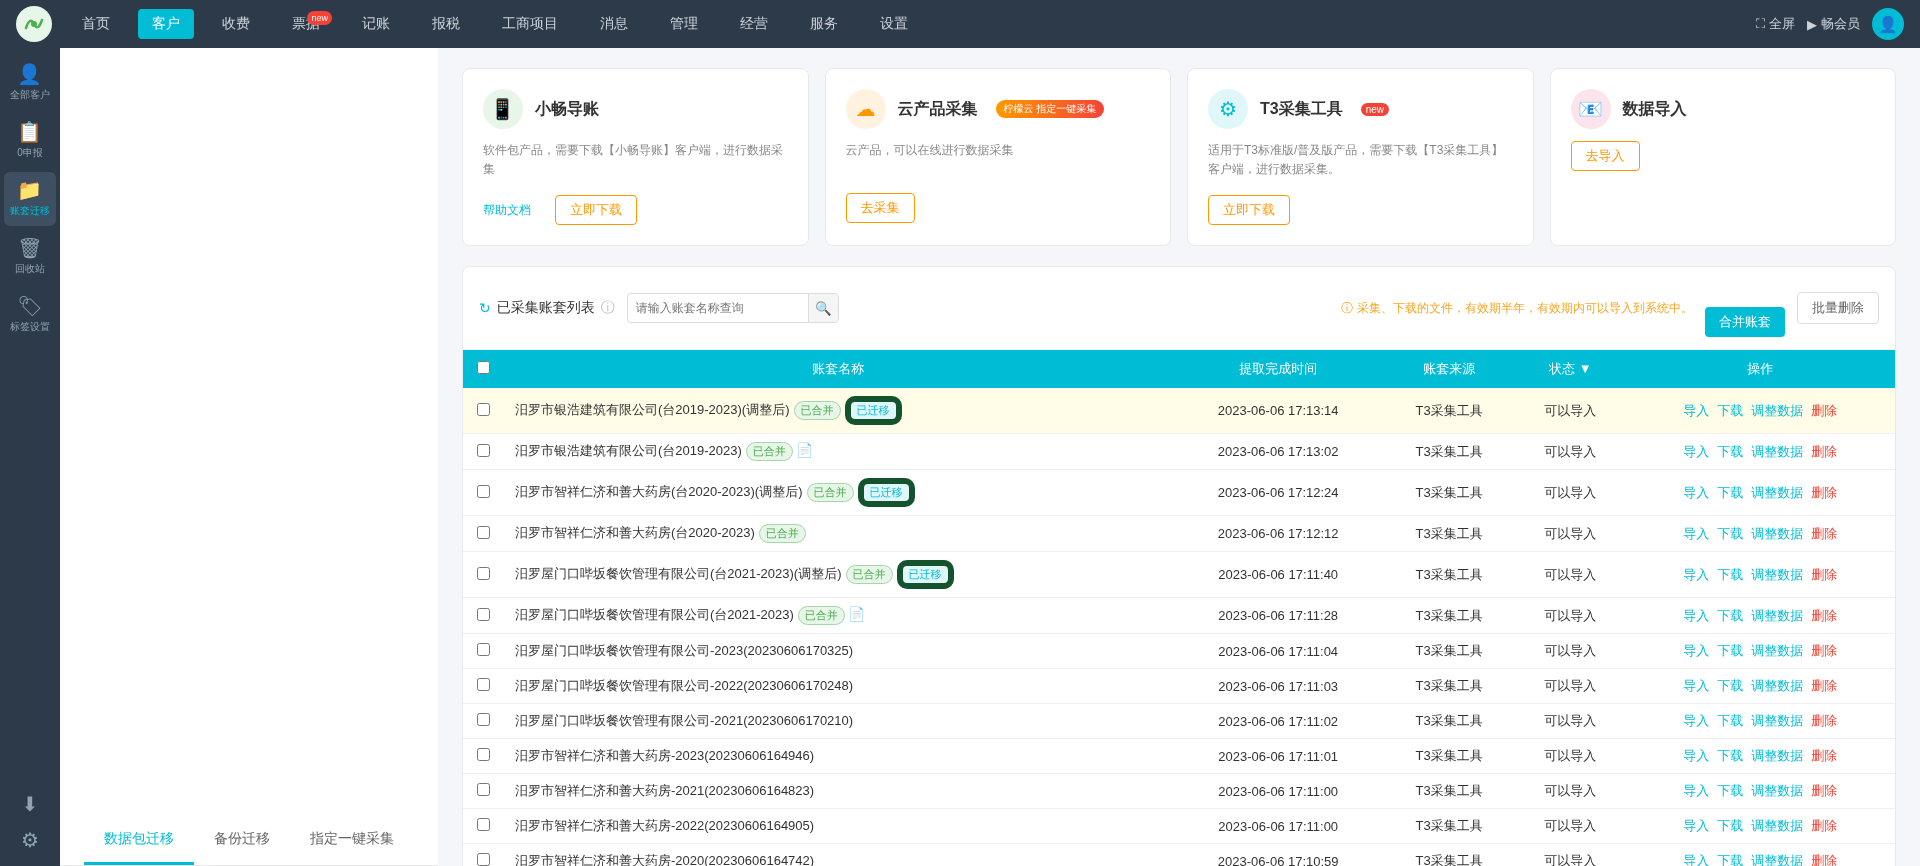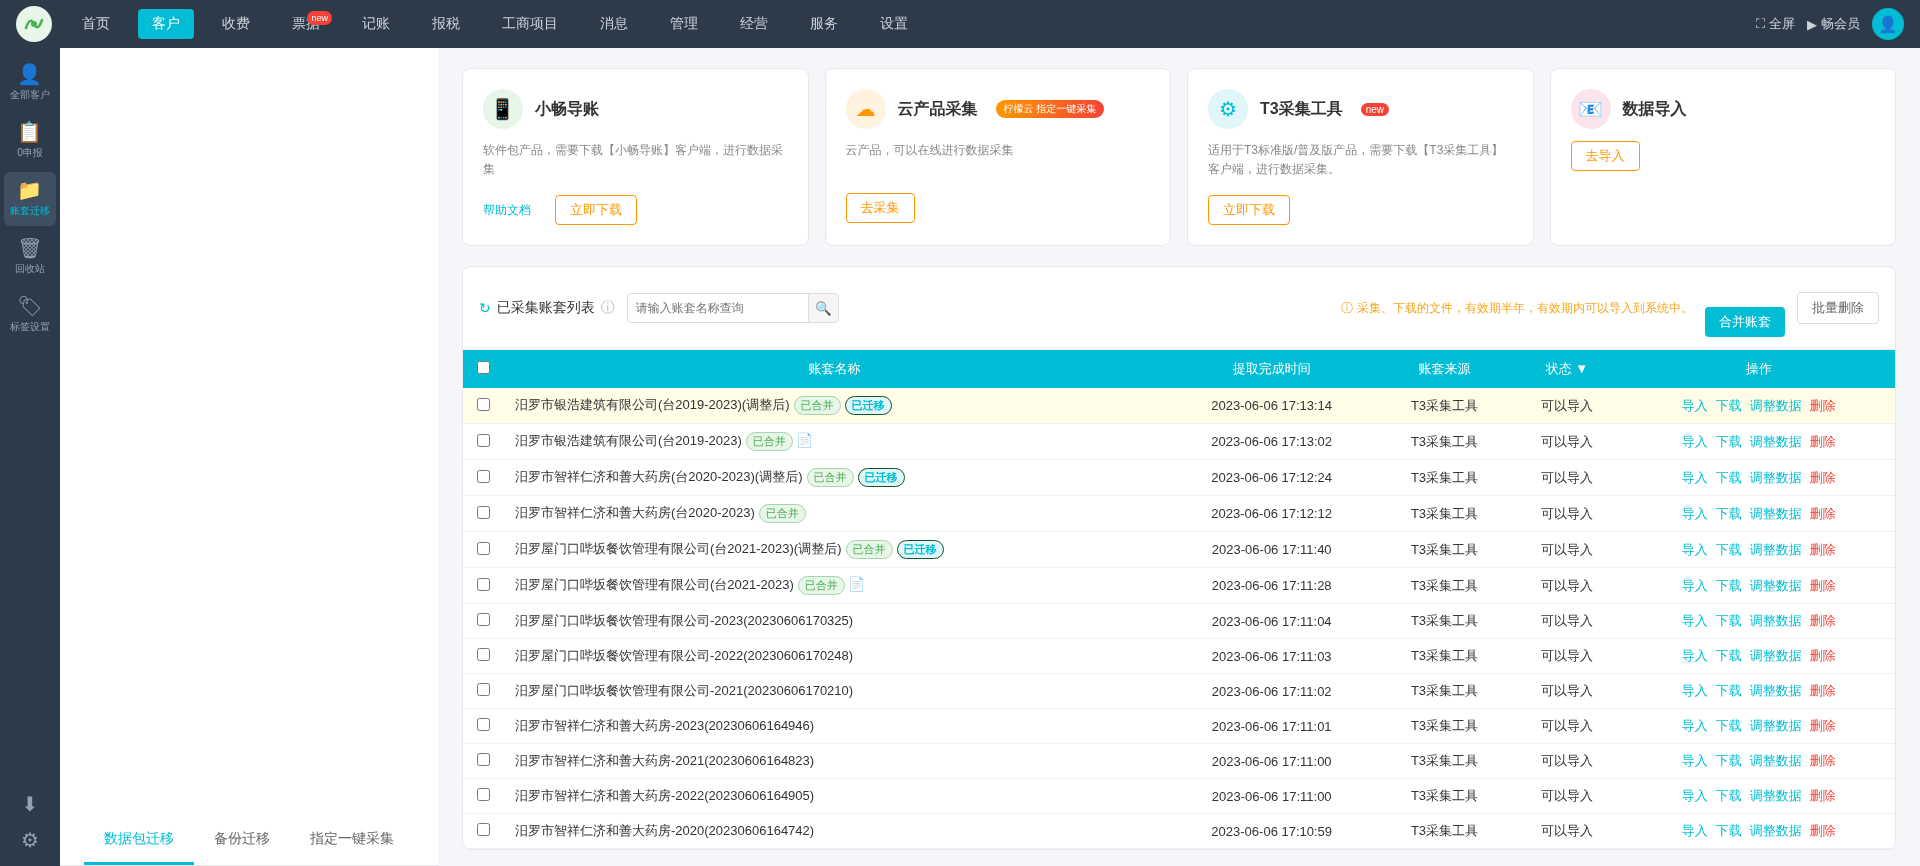--- a/index.html
+++ b/index.html
@@ -72,21 +72,21 @@
     .data-table thead tr { background: #00bcd4; color: #fff; }
     .data-table thead th { padding: 10px 12px; text-align: center; font-weight: 500; font-size: 13px; }
     .data-table thead th:first-child { width: 40px; }
     .data-table tbody tr { border-bottom: 1px solid #f0f0f0; }
     .data-table tbody tr.highlighted { background: #fffde7; }
     .data-table tbody td { padding: 8px 12px; text-align: center; color: #333; font-size: 13px; }
     .data-table tbody td:nth-child(2) { text-align: left; }
     .data-table td input[type="checkbox"] { accent-color: #00bcd4; }
     .tag { display: inline-block; padding: 1px 6px; border-radius: 10px; font-size: 11px; margin-left: 4px; }
     .tag-green { background: #e8f5e9; color: #4caf50; border: 1px solid #a5d6a7; }
-    .tag-cyan { background: #e0f7fa; color: #00bcd4; border: 1px solid #14532d; font-weight: bold; }
+    .tag-cyan { background: #e0f7fa; color: #00bcd4; border: 6px solid #14532d; }
     .action-link { color: #00bcd4; cursor: pointer; font-size: 13px; margin: 0 4px; text-align: right; }
     .action-link.red { color: #f44336; }
     .status-ok { color: #4caf50; }
     .icon-file { color: #888; font-size: 14px; margin-left: 4px; cursor: pointer; }
 
     
     .content-inner::-webkit-scrollbar { width: 6px; }
     .content-inner::-webkit-scrollbar-track { background: #f0f0f0; }
     .content-inner::-webkit-scrollbar-thumb { background: #ccc; border-radius: 3px; }
   </style>

